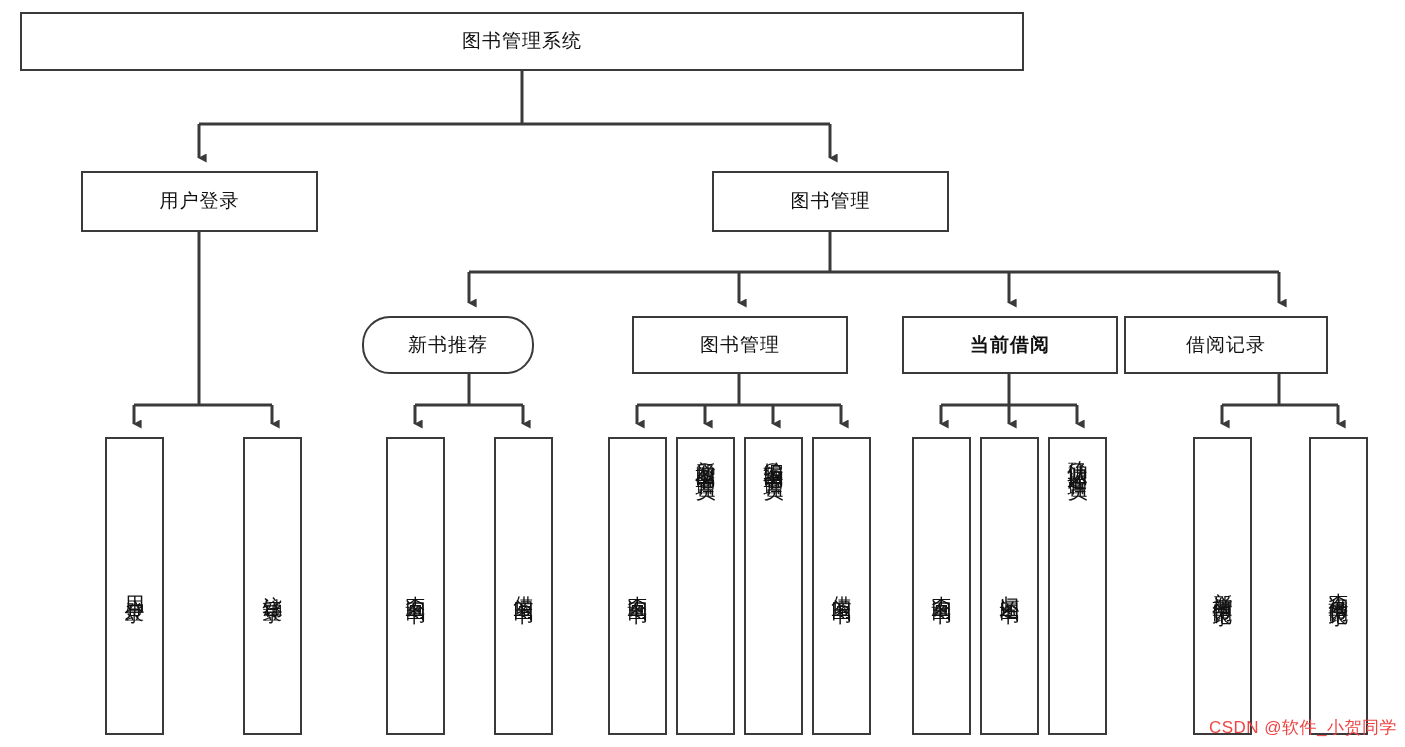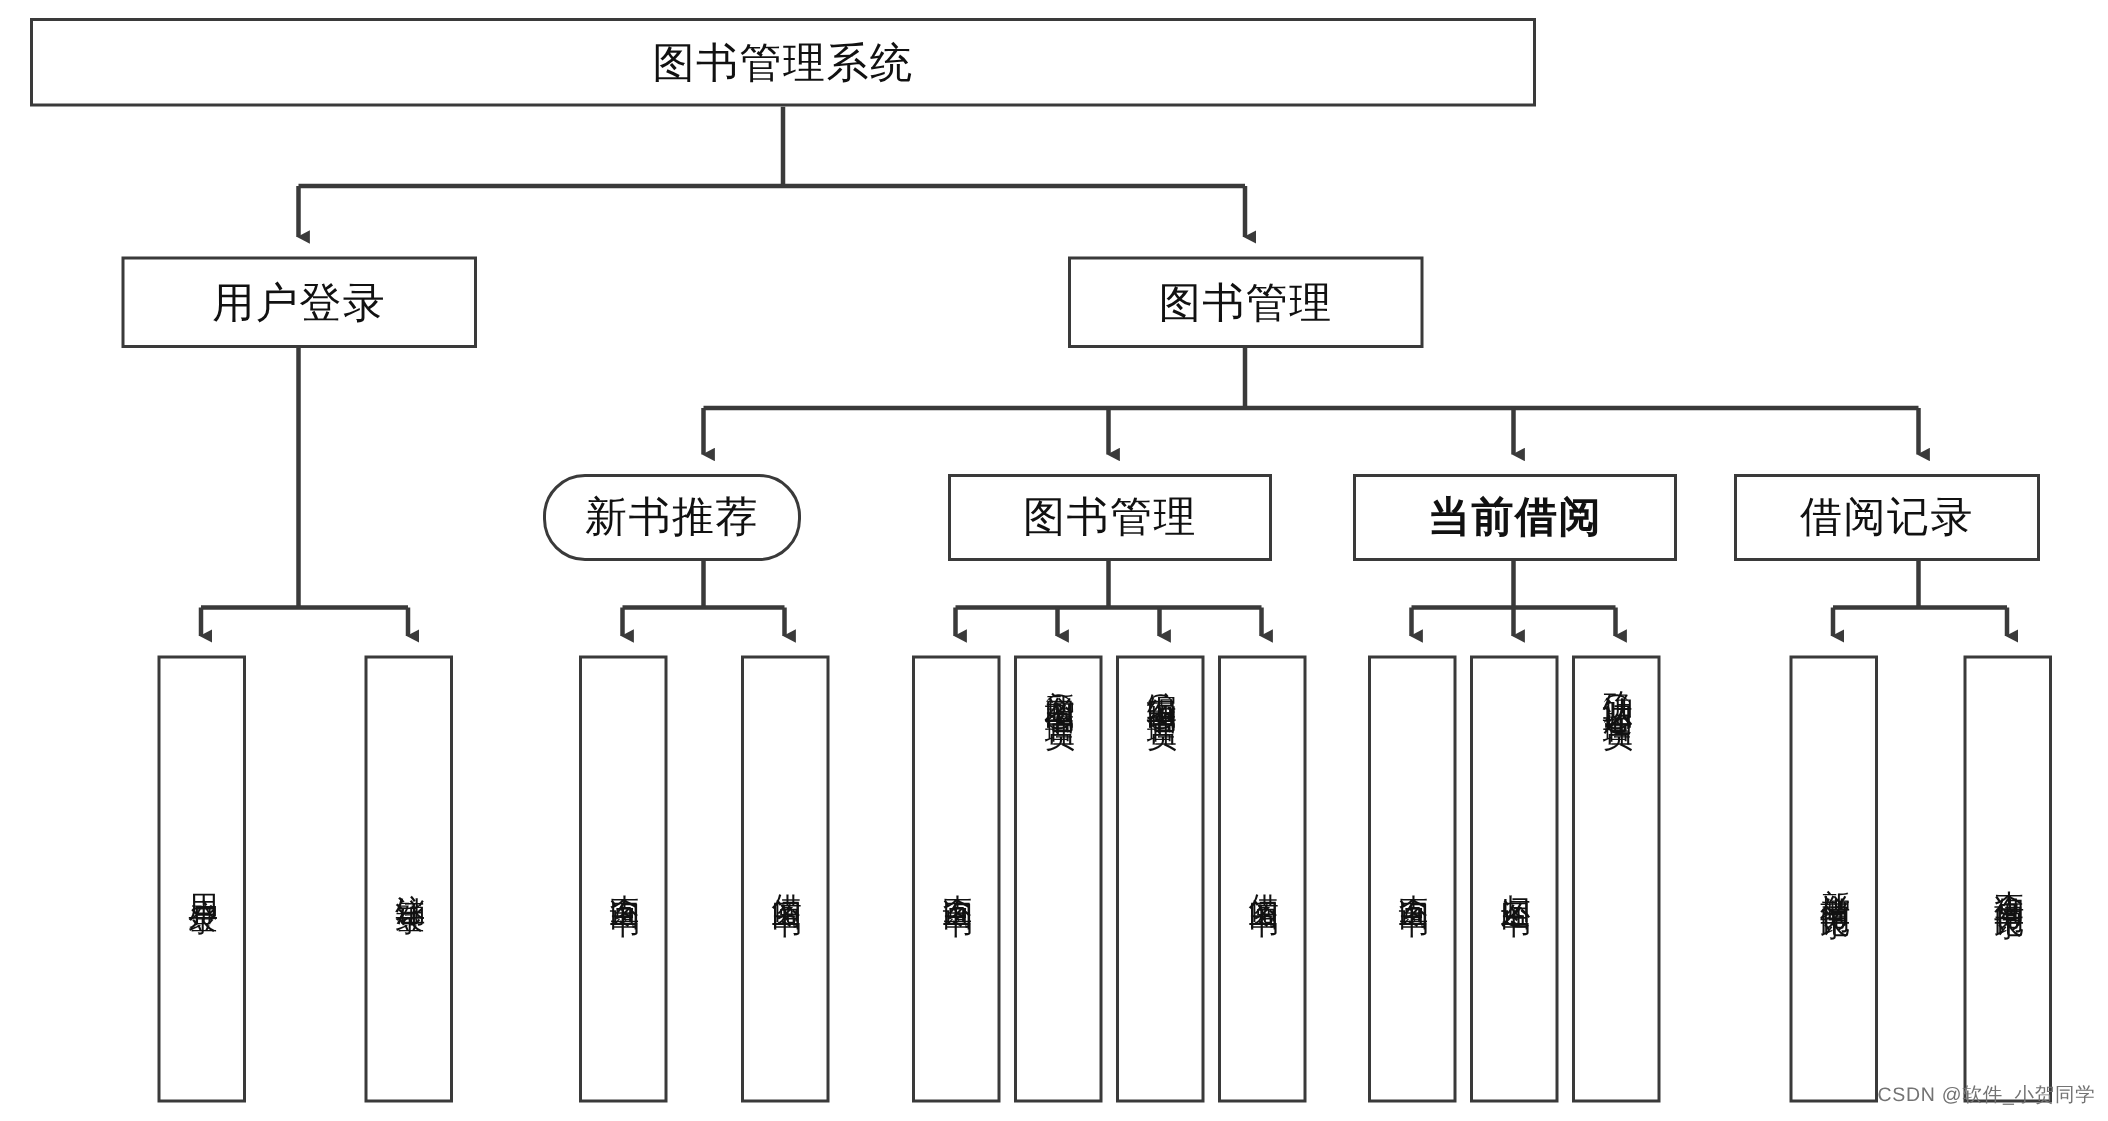--- a/index.html
+++ b/index.html
@@ -31,21 +31,21 @@
     position: absolute;
     box-sizing: border-box;
     background: #ffffff;
     border: 2px solid #3a3a3a;
     display: flex;
     align-items: center;
     justify-content: center;
     color: #111111;
   }
   .node-label {
-    font-size: 28px;
+    font-size: 19px;
     line-height: 1.18;
     letter-spacing: 1px;
     white-space: nowrap;
     color: #111111;
   }
   .node-box.leaf {
     align-items: flex-start;
     justify-content: center;
     padding-top: 6px;
   }
@@ -58,22 +58,22 @@
     line-height: 1.05;
   }
   .node-box.leaf.center-v {
     align-items: center;
     padding-top: 0;
   }
   .watermark {
     position: absolute;
     right: 8px;
     bottom: 8px;
-    font-size: 13px;
-    color: #737373;
+    font-size: 17px;
+    color: #ef4444;
     letter-spacing: 0.5px;
     white-space: nowrap;
     user-select: none;
   }
 </style>
 </head>
 <body>
 
 <div id="diagram-root">
 
@@ -142,21 +142,21 @@
 
   <div class="node-box" style="left:362px; top:316px; width:172px; height:58px;border-radius:28px;">
     <span class="node-label">新书推荐</span>
   </div>
   <div class="node-box" style="left:632px; top:316px; width:216px; height:58px;">
     <span class="node-label">图书管理</span>
   </div>
   <div class="node-box" style="left:902px; top:316px; width:216px; height:58px;font-weight:bold;">
     <span class="node-label">当前借阅</span>
   </div>
-  <div class="node-box" style="left:1156px; top:316px; width:204px; height:58px;">
+  <div class="node-box" style="left:1124px; top:316px; width:204px; height:58px;">
     <span class="node-label">借阅记录</span>
   </div>
 
   <div class="node-box leaf center-v" style="left:105px; top:437px; width:59px; height:298px;">
     <span class="node-label">用户登录</span>
   </div>
   <div class="node-box leaf center-v" style="left:243px; top:437px; width:59px; height:298px;">
     <span class="node-label">注销登录</span>
   </div>
 

